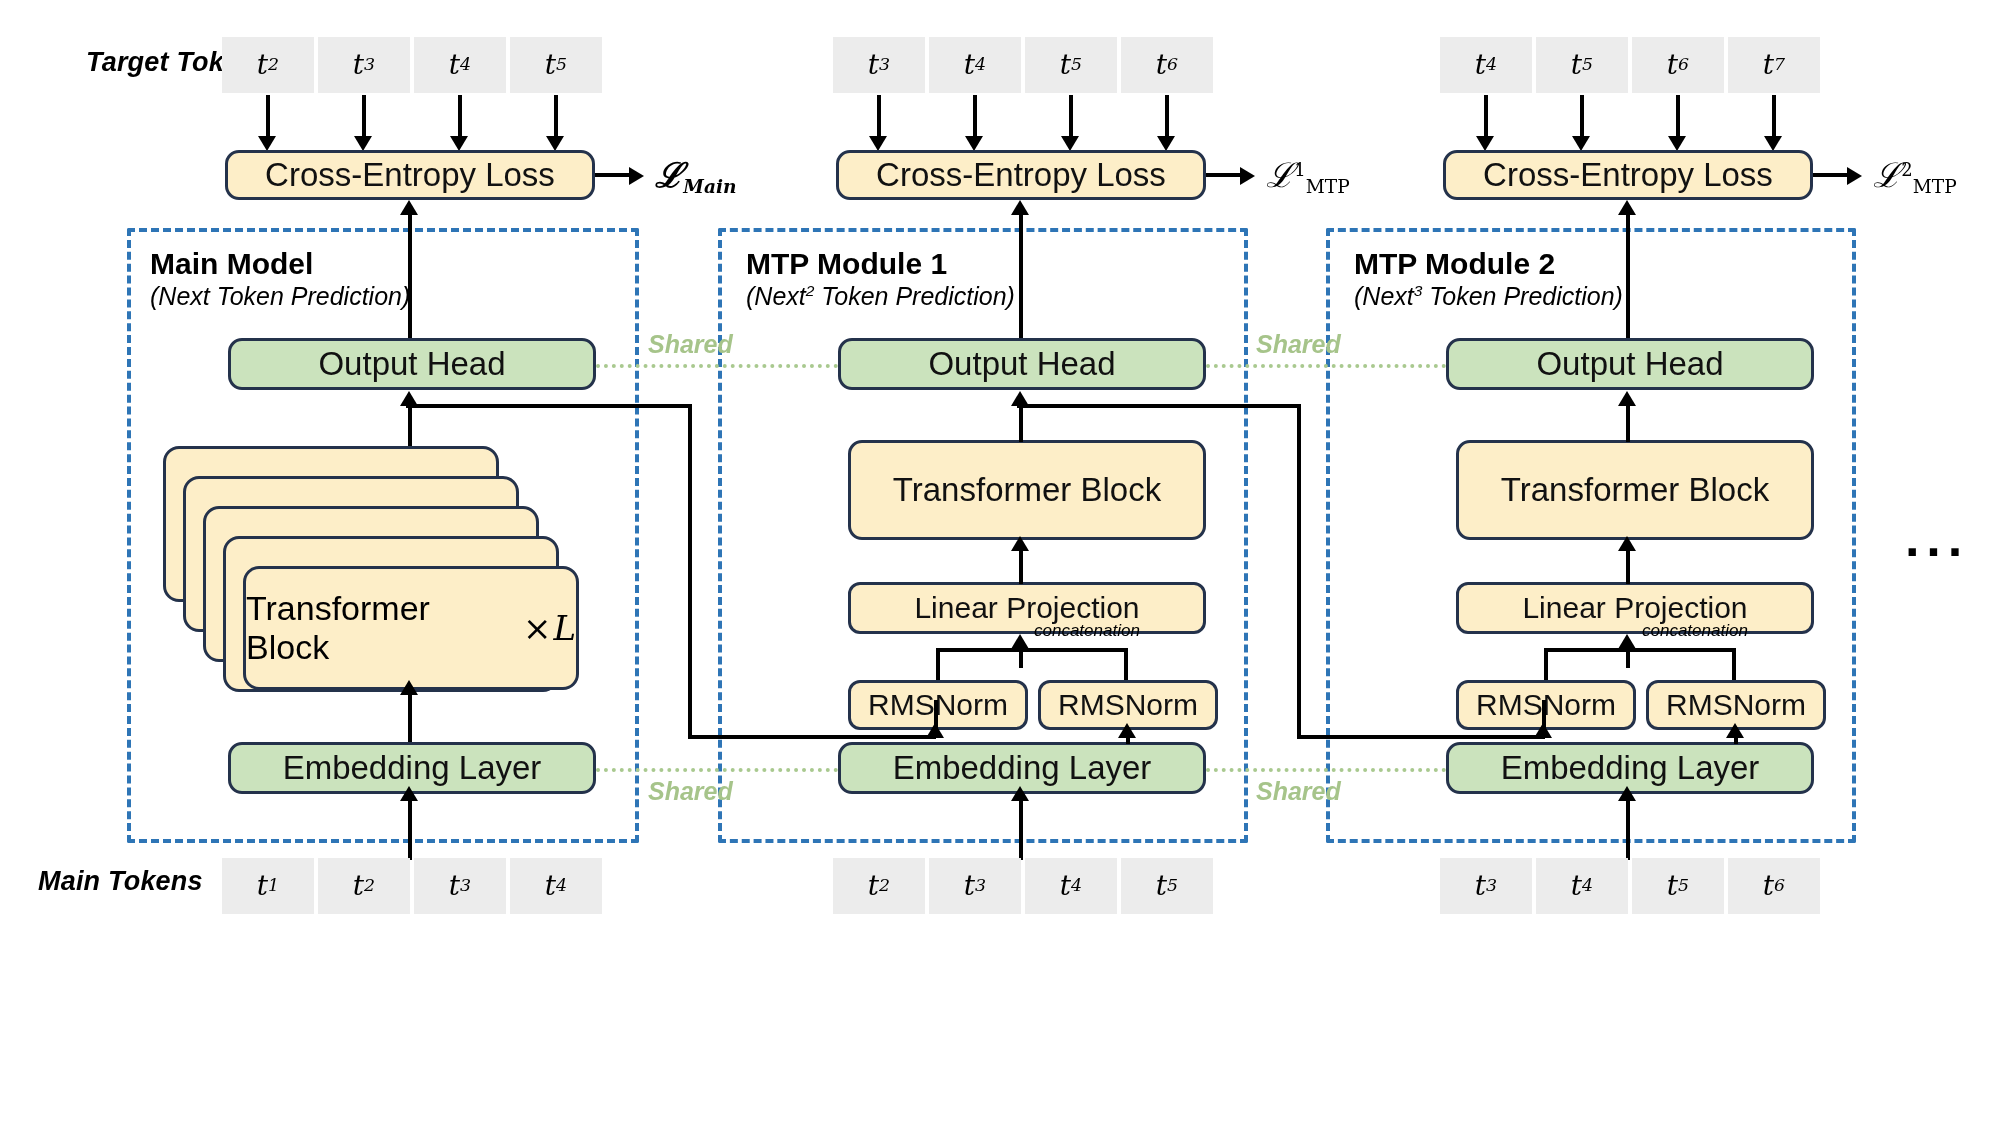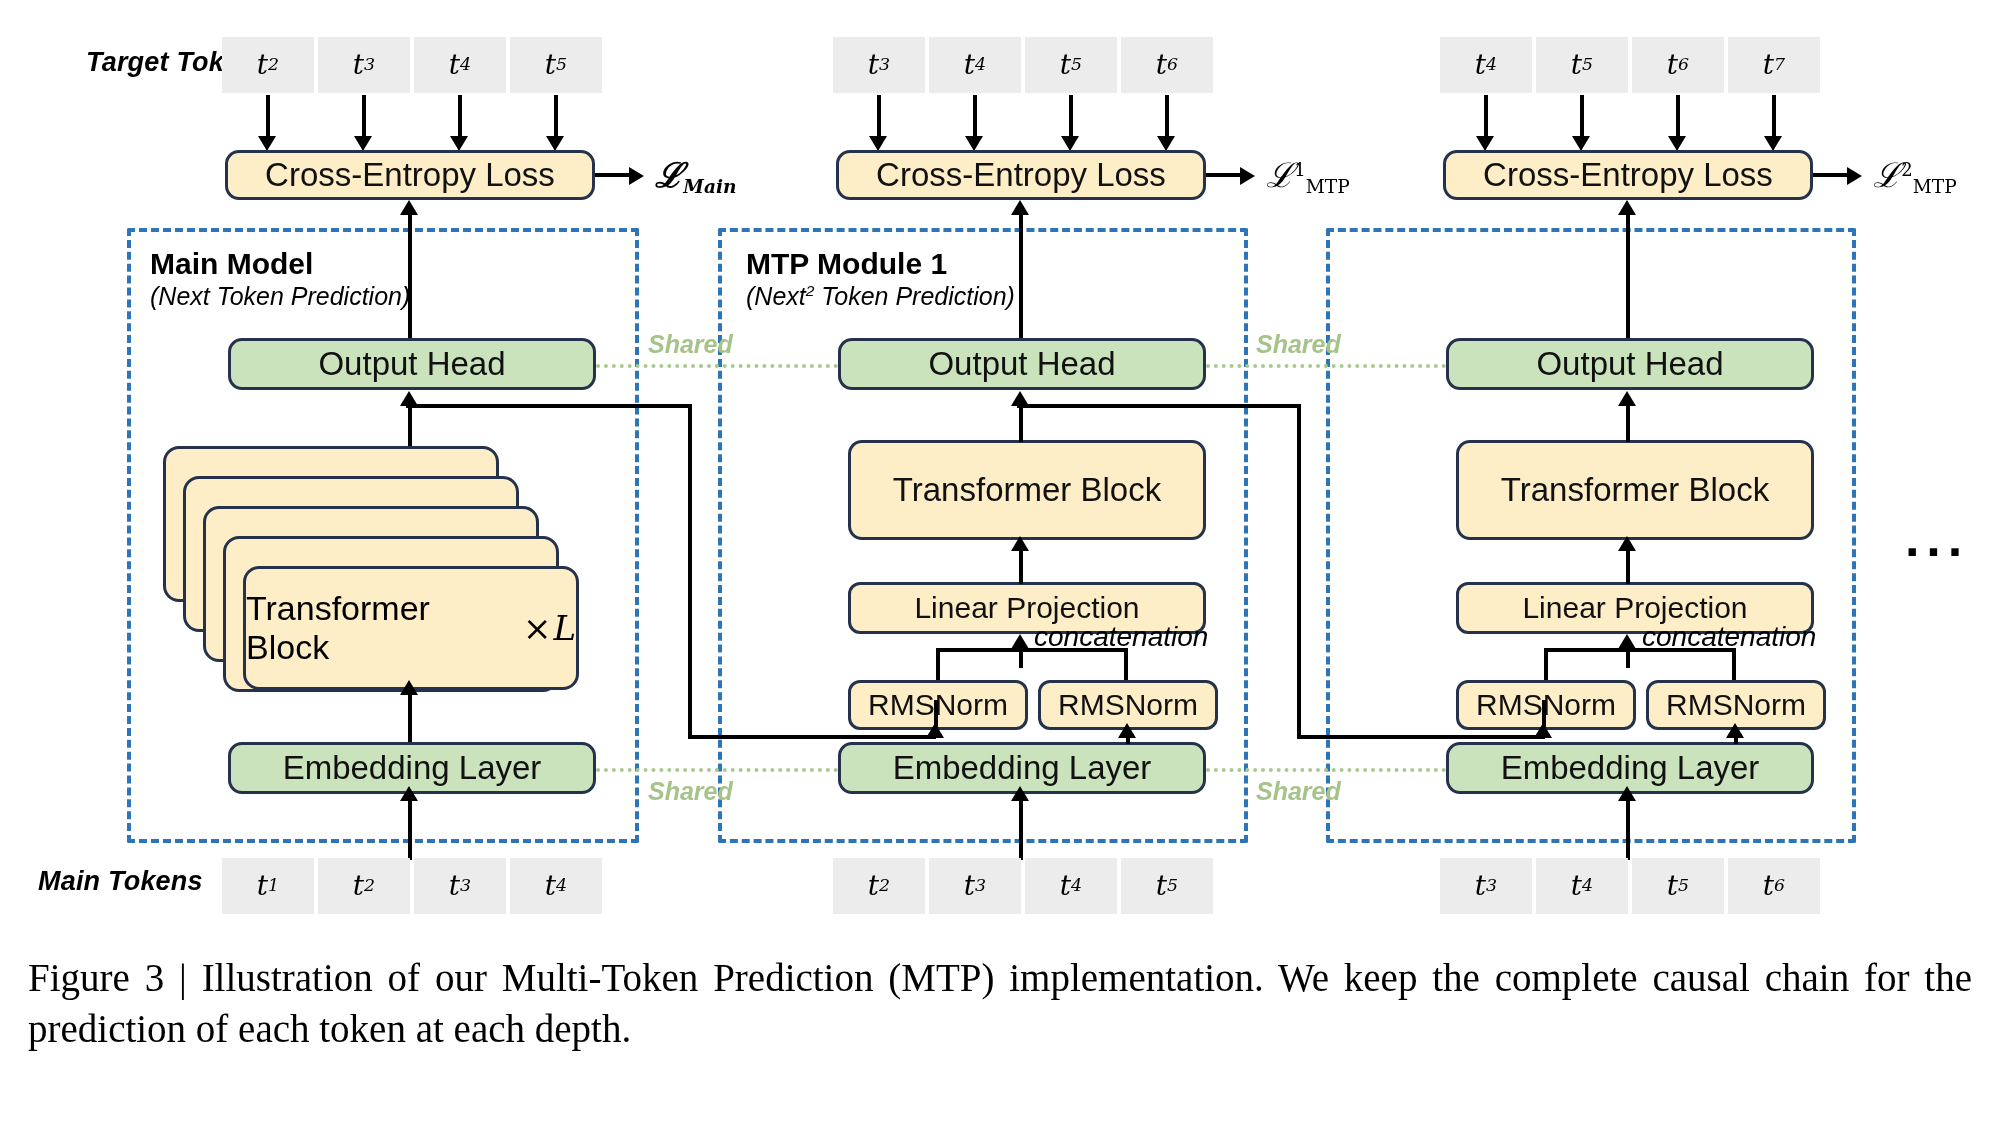--- a/index.html
+++ b/index.html
@@ -106,21 +106,21 @@
     position:absolute;
     border:3px solid #24324b;border-radius:16px;
     background:#fdeec8;
   }
   .card.front{display:flex;align-items:center;justify-content:center;font-size:34px;}
   .card.front .mul{font-family:"DejaVu Serif", serif;font-style:normal;padding:0 2px;}
   .card.front .lsym{font-family:"DejaVu Serif", serif;font-style:italic;}
 
   
   .concat{
-    position:absolute;font-style:italic;font-size:28px;white-space:nowrap;
+    position:absolute;font-style:italic;font-size:17px;white-space:nowrap;
   }
 
   
   .ellipsis{
     position:absolute;font-size:52px;font-weight:bold;letter-spacing:4px;line-height:1;
   }
 
   
   .caption{
     position:absolute;left:28px;top:952px;width:1944px;
@@ -247,20 +247,24 @@
   <div class="abs frame" style="left:718px;top:228px;width:530px;height:615px;"></div>
   <div class="abs frame" style="left:1326px;top:228px;width:530px;height:615px;"></div>
 
   <div class="abs" style="left:150px;top:247px;">
     <div class="frame-title">Main Model</div>
     <div class="frame-sub"><span>(Next</span><sup></sup><span> Token Prediction)</span></div>
   </div>
   <div class="abs" style="left:746px;top:247px;">
     <div class="frame-title">MTP Module 1</div>
     <div class="frame-sub"><span>(Next</span><sup>2</sup><span> Token Prediction)</span></div>
+  </div>
+  <div class="abs" style="left:1354px;top:247px;">
+    <div class="frame-title">MTP Module 2</div>
+    <div class="frame-sub"><span>(Next</span><sup>3</sup><span> Token Prediction)</span></div>
   </div>
 
   <div class="vline" style="left:408px;top:215px;height:125px;"></div>
   <div class="arrowhead arrow-up" style="left:400px;top:200px;"></div>
   <div class="vline" style="left:1019px;top:215px;height:125px;"></div>
   <div class="arrowhead arrow-up" style="left:1011px;top:200px;"></div>
   <div class="vline" style="left:1626px;top:215px;height:125px;"></div>
   <div class="arrowhead arrow-up" style="left:1618px;top:200px;"></div>
 
   <div class="abs box green" style="left:228px;top:338px;width:368px;height:52px;">Output Head</div>
@@ -408,15 +412,14 @@
   <div class="arrowhead arrow-up" style="left:926px;top:723px;"></div>
 
   <div class="hline" style="left:1017px;top:404px;width:284px;"></div>
   <div class="vline" style="left:1297px;top:404px;height:335px;"></div>
   <div class="hline" style="left:1297px;top:735px;width:248px;"></div>
   <div class="vline" style="left:1542px;top:700px;height:37px;"></div>
   <div class="arrowhead arrow-up" style="left:1534px;top:723px;"></div>
 
   <div class="ellipsis" style="left:1905px;top:525px;">···</div>
 
-  <div class="caption">Figure 3 | Illustration of our Multi-Token Prediction (MTP) implementation. We keep the complete causal chain for the prediction of each token at each depth.</div>
 
 </div>
 
 </body></html>

